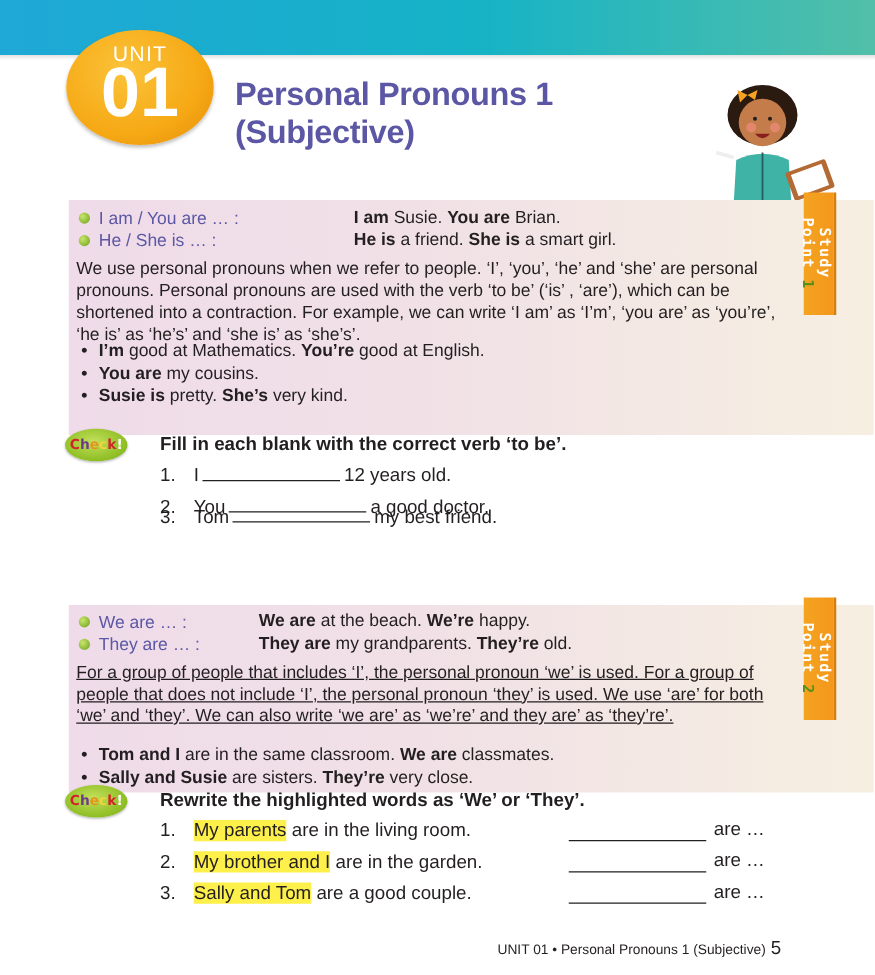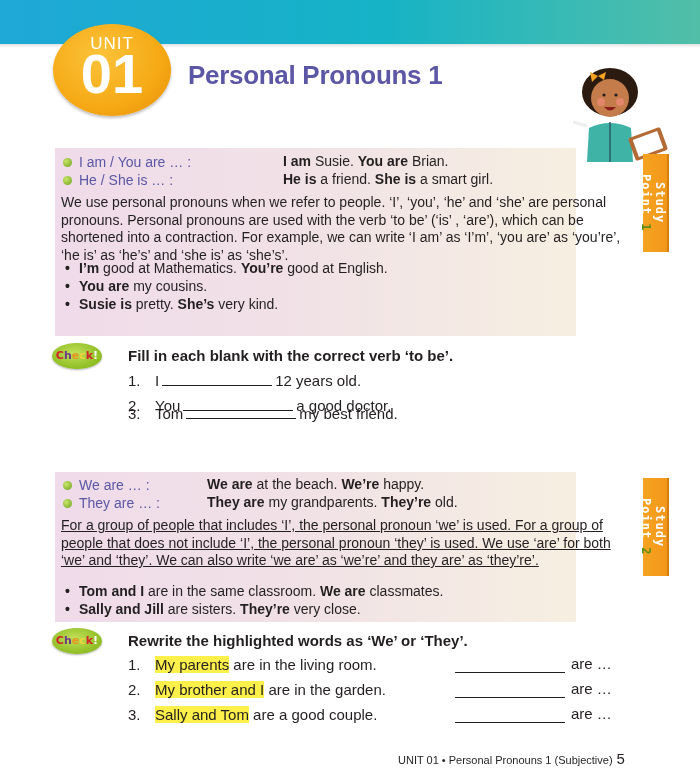--- a/index.html
+++ b/index.html
@@ -26,22 +26,23 @@
     .unit-label { display: block; font-size: 17px; letter-spacing: 1px; margin-top: 10px; }
     .unit-number { display: block; font-size: 56px; line-height: 44px; margin-top: -2px; font-weight: bold; }
     .page-title {
       position: absolute; left: 188px; top: 60px; width: 320px;
       font-size: 26px; font-weight: bold; color: #5b57a5; line-height: 30px;
       letter-spacing: -0.3px;
     }
     .girl { position: absolute; left: 565px; top: 62px; width: 110px; height: 100px; }
 
     .study-box {
-      position: absolute; left: 55px; width: 521px;
+      position: absolute; left: 55px; width: 644px;
       background: linear-gradient(90deg, #efdbe9 0%, #f1e2e6 50%, #f6efe1 100%);
+      margin-top: 12px;
     }
     .study-box.one { top: 148px; height: 188px; }
     .study-box.two { top: 472px; height: 150px; }
     .rule-row { position: absolute; left: 8px; font-size: 14px; height: 18px; line-height: 18px; }
     .rule-bullet {
       display: inline-block; width: 9px; height: 9px; border-radius: 50%;
       background: radial-gradient(circle at 35% 35%, #c9e66a, #6a9f1b);
       margin-right: 7px; vertical-align: 0px;
     }
     .rule-label { color: #5b57a5; }
@@ -103,20 +104,21 @@
 
 <div class="top-band"></div>
 
 <div class="unit-badge">
   <span class="unit-label">UNIT</span>
   <span class="unit-number">01</span>
 </div>
 
 <div class="page-title">
   <div>Personal Pronouns 1</div>
+  <div>(Subjective)</div>
 </div>
 
 <svg class="girl" viewBox="0 0 110 100">
   <ellipse cx="45" cy="30" rx="28" ry="24" fill="#2b1a10"></ellipse>
   <ellipse cx="45" cy="36" rx="19" ry="19" fill="#c47c4a"></ellipse>
   <circle cx="36" cy="40" r="4" fill="#ef8a7a" opacity="0.7"></circle>
   <circle cx="55" cy="40" r="4" fill="#ef8a7a" opacity="0.7"></circle>
   <circle cx="39" cy="33" r="1.6" fill="#231f20"></circle>
   <circle cx="51" cy="33" r="1.6" fill="#231f20"></circle>
   <path d="M39 45 Q45 52 51 45 Z" fill="#8a1e1e"></path>
@@ -175,21 +177,21 @@
   </div>
   <div class="rule-row" style="top:22px;">
     <span class="rule-bullet"></span><span class="rule-label">They are … :</span>
   </div>
   <div class="rule-example" style="left:152px; top:22px;">
     <b>They are</b><span> my grandparents. </span><b>They’re</b><span> old.</span>
   </div>
   <p class="explain" style="top:45px;text-decoration:underline;">For a group of people that includes ‘I’, the personal pronoun ‘we’ is used. For a group of people that does not include ‘I’, the personal pronoun ‘they’ is used. We use ‘are’ for both ‘we’ and ‘they’. We can also write ‘we are’ as ‘we’re’ and they are’ as ‘they’re’.</p>
   <ul class="examples" style="top:110px;">
     <li><b>Tom and I</b><span> are in the same classroom. </span><b>We are</b><span> classmates.</span></li>
-    <li><b>Sally and Jill</b><span> are sisters. </span><b>They’re</b><span> very close.</span></li>
+    <li><b>Sally and Susie</b><span> are sisters. </span><b>They’re</b><span> very close.</span></li>
   </ul>
 </div>
 <div class="sp-tab two">
   <span>Study Point</span> <span class="num">2</span>
 </div>
 
 <div class="check-badge" style="top:628px;">
   <span class="c1">C</span><span class="c2">h</span><span class="c3">e</span><span class="c4">c</span><span class="c1">k</span><span class="c5">!</span>
 </div>
 <div class="instruction" style="top:632px;">Rewrite the highlighted words as ‘We’ or ‘They’.</div>

